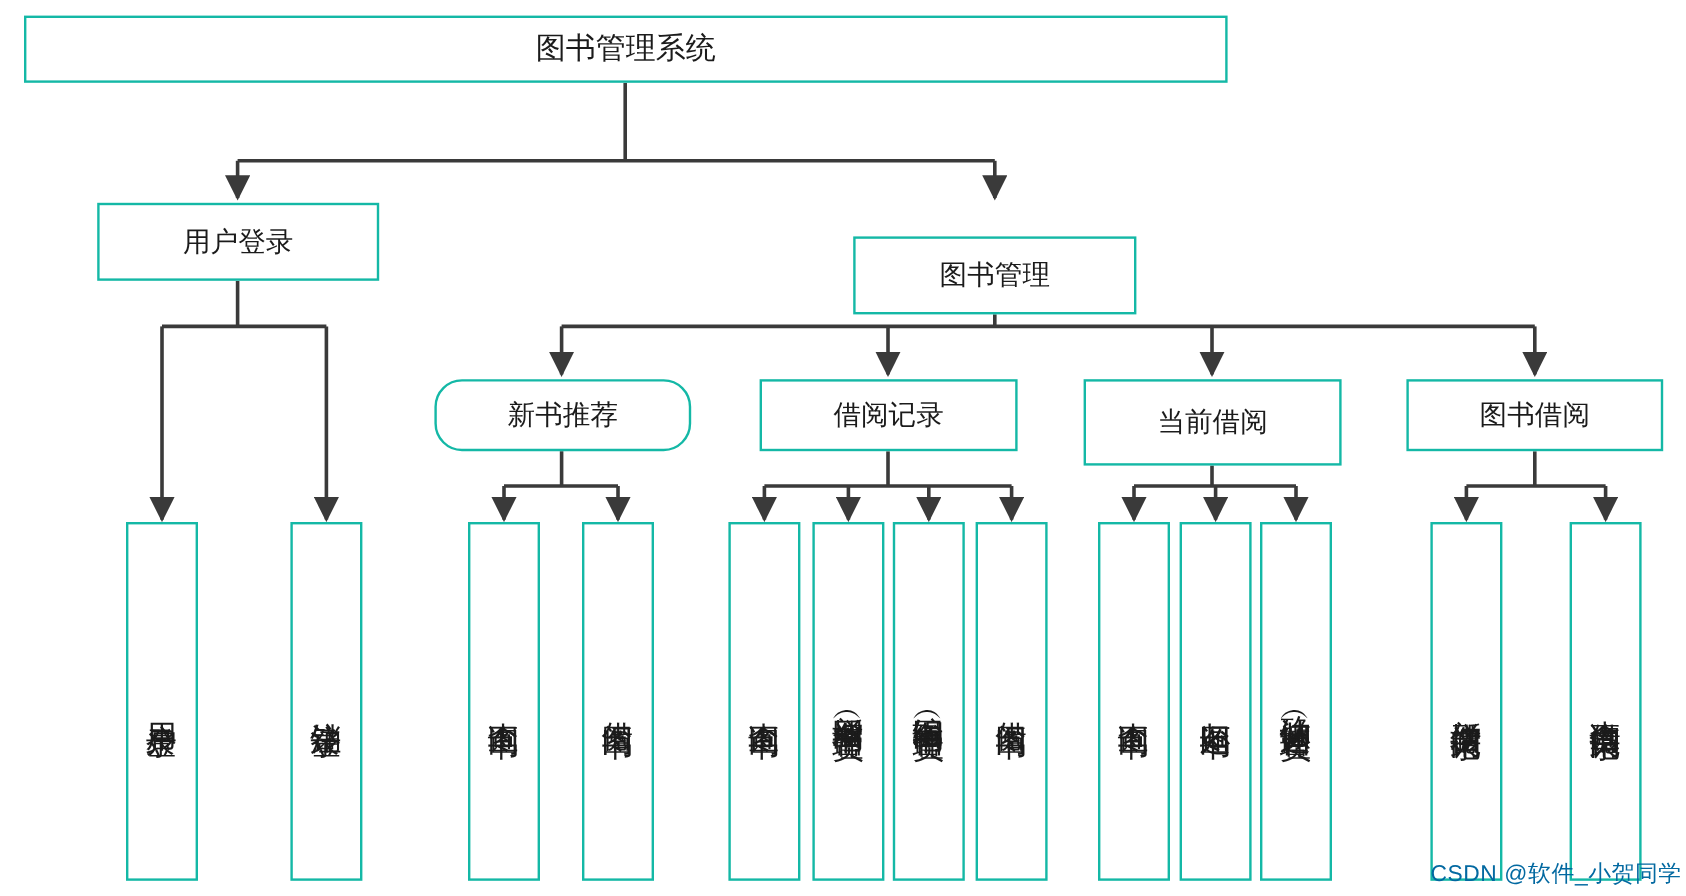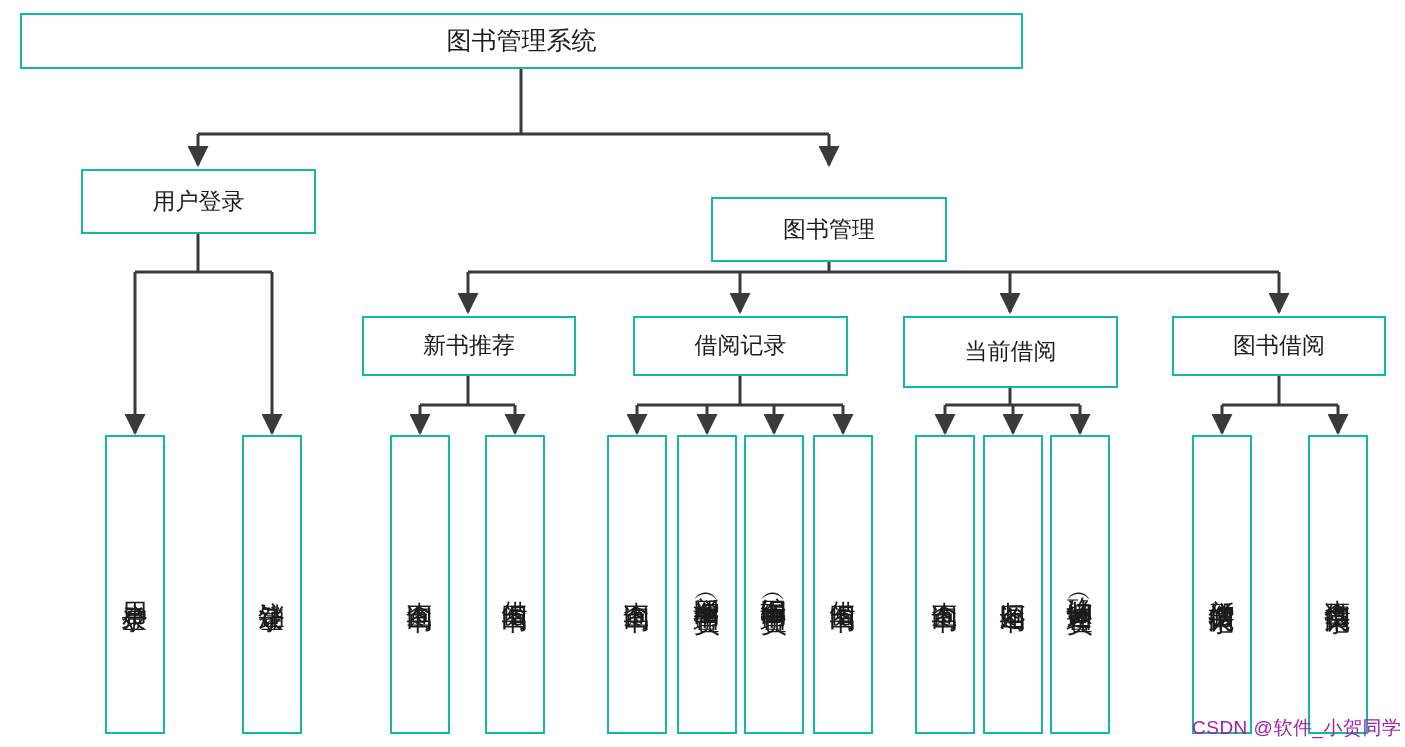--- a/index.html
+++ b/index.html
@@ -47,21 +47,21 @@
   }
   .node-leaf .label {
     writing-mode: vertical-rl;
     text-orientation: upright;
     font-size: 26px;
     letter-spacing: 2px;
     line-height: 1;
   }
   .watermark {
     position: absolute;
-    color: #a21caf;
+    color: #0369a1;
     font-size: 19px;
     white-space: nowrap;
     letter-spacing: 0.5px;
   }
 </style>
 </head>
 <body>
 
 <div id="canvas">
 
@@ -120,21 +120,21 @@
   </div>
 
   <div class="node node-l1" style="left:81px; top:169px; width:235px; height:65px;">
     <span class="label">用户登录</span>
   </div>
 
   <div class="node node-l1" style="left:711px; top:169px; width:236px; height:65px;margin-top:28px;">
     <span class="label">图书管理</span>
   </div>
 
-  <div class="node node-l2" style="left:362px; top:316px; width:214px; height:60px;">
+  <div class="node node-l2" style="left:362px; top:316px; width:214px; height:60px;border-radius:23px;">
     <span class="label">新书推荐</span>
   </div>
 
   <div class="node node-l2" style="left:633px; top:316px; width:215px; height:60px;">
     <span class="label">借阅记录</span>
   </div>
 
   <div class="node node-l2" style="left:903px; top:316px; width:215px; height:72px;">
     <span class="label">当前借阅</span>
   </div>

